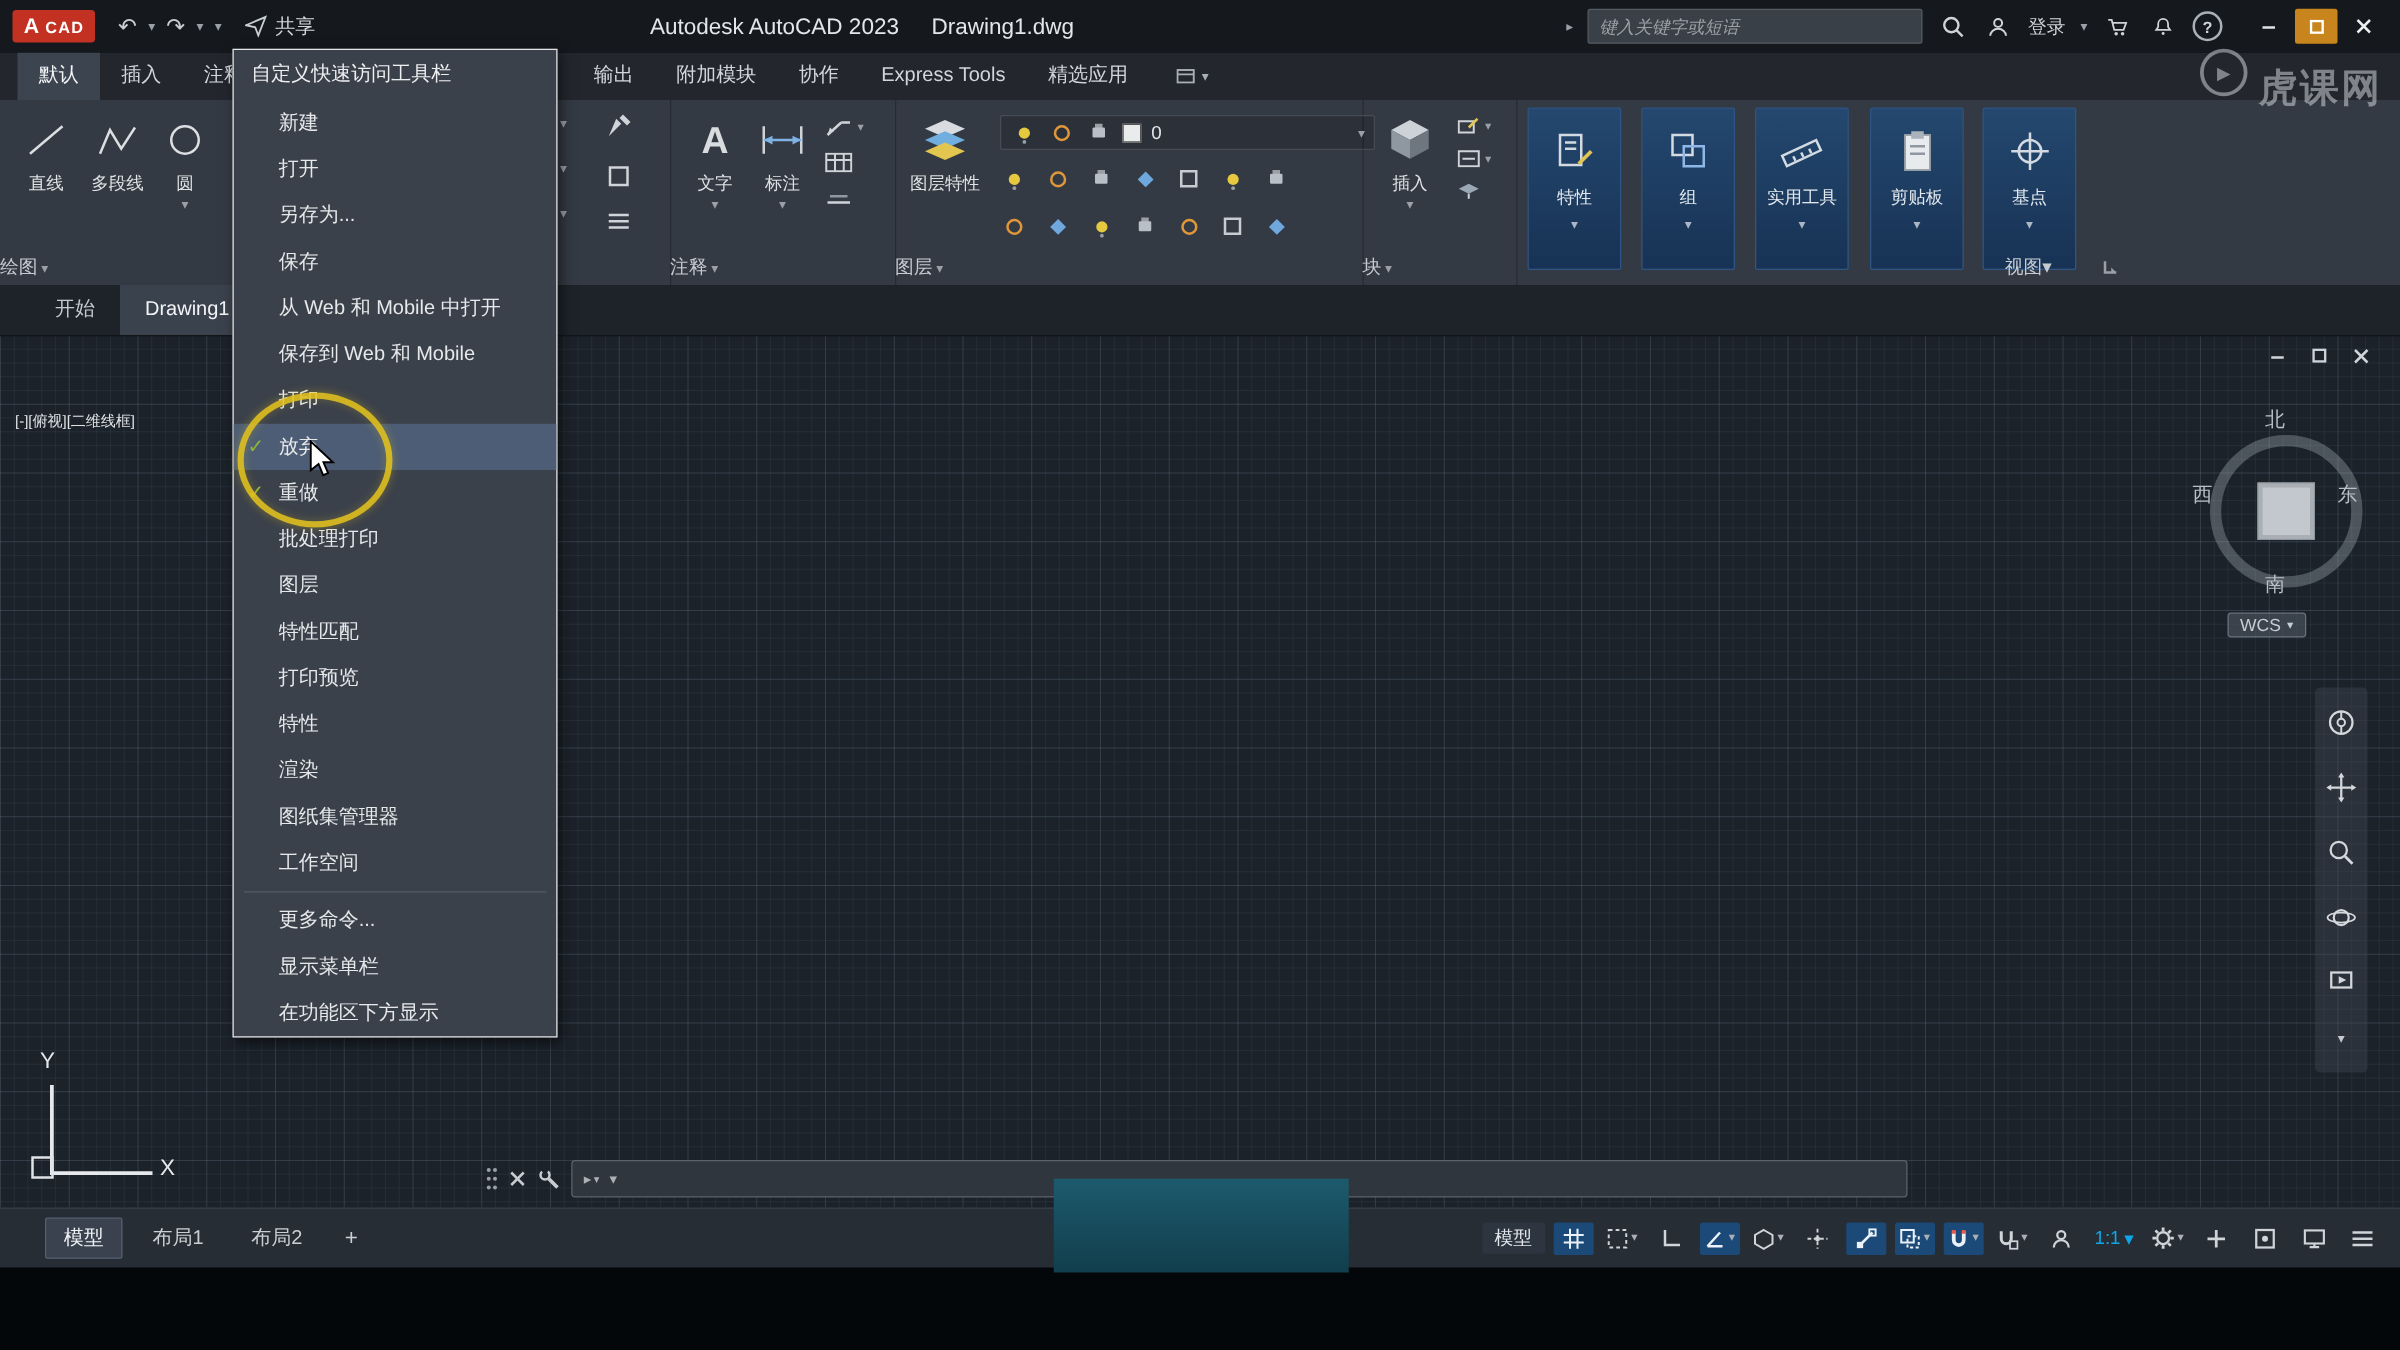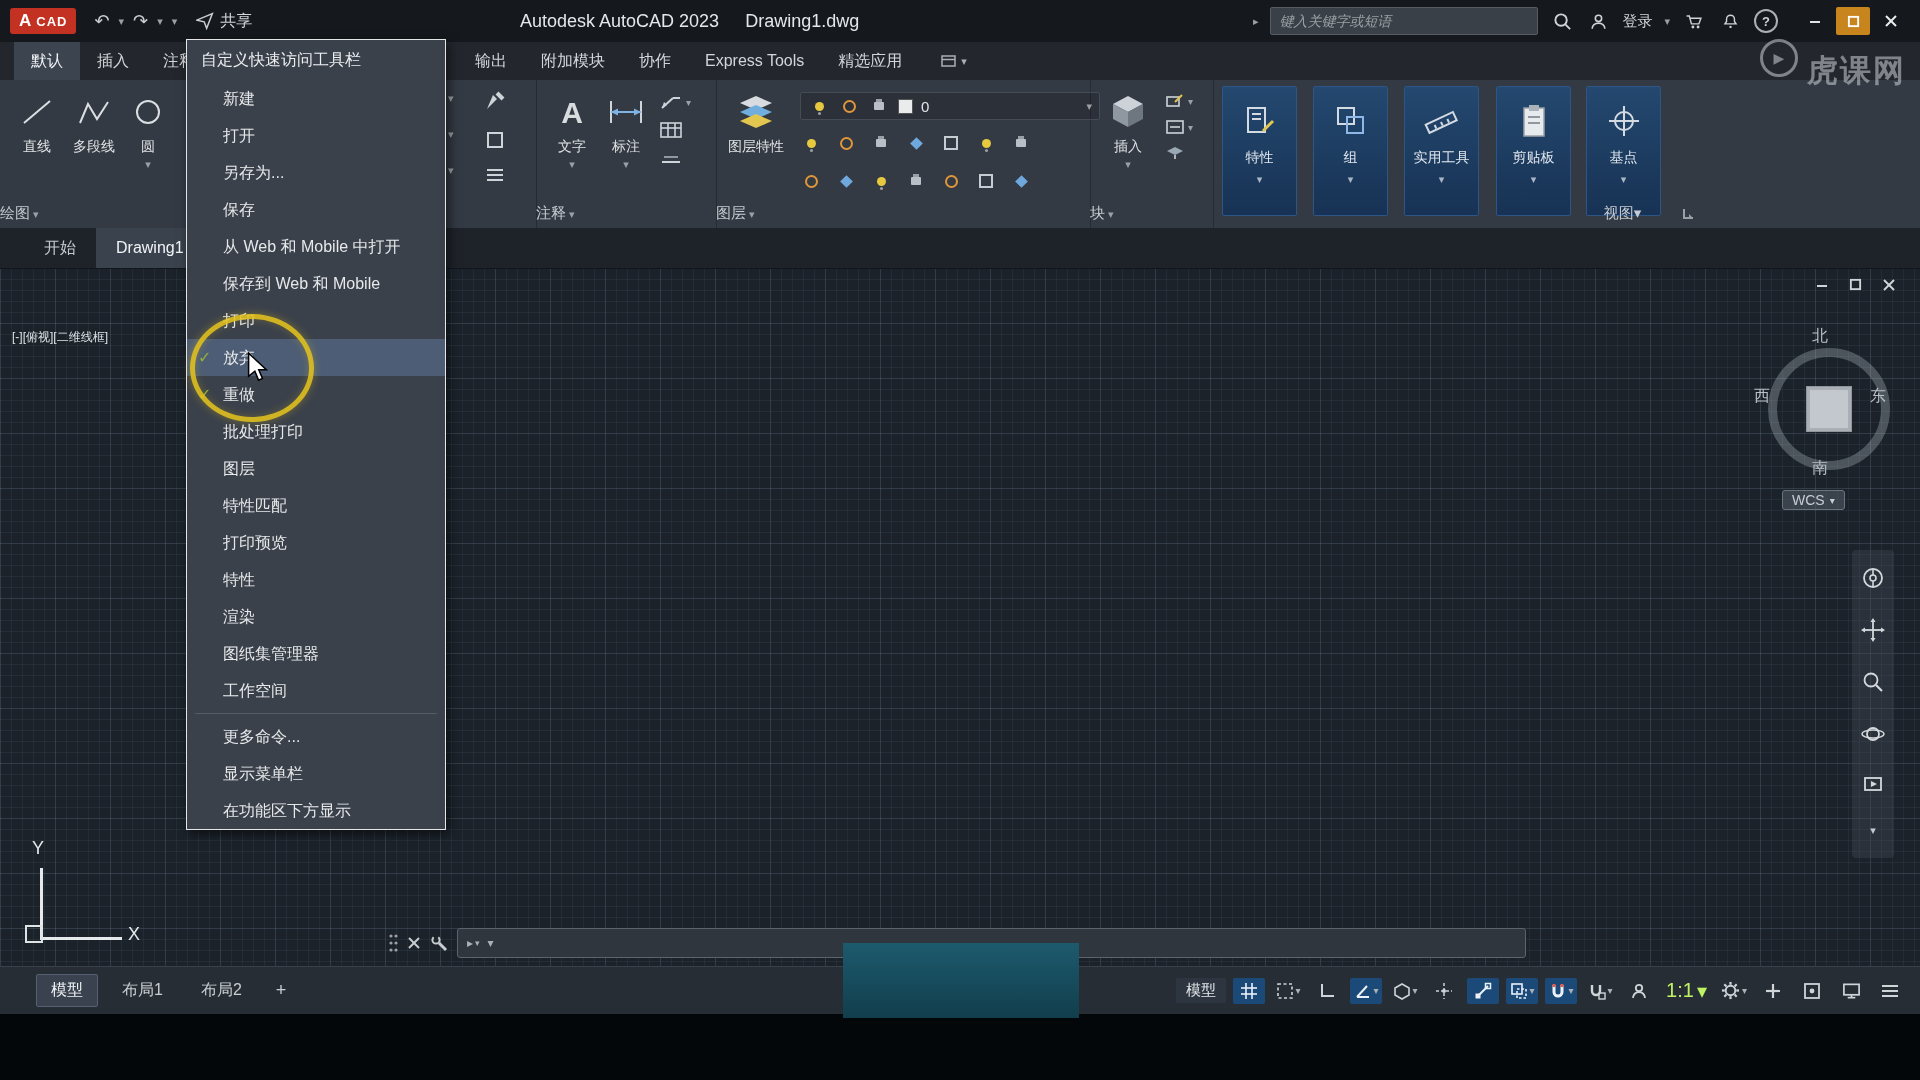--- a/index.html
+++ b/index.html
@@ -121,21 +121,21 @@
   #statusbar{position:absolute;top:966px;left:0;right:0;height:47px;background:#272d34;border-top:1px solid #3a4048;display:flex;align-items:center;padding:0 14px;z-index:6;}
   .ltabs{display:flex;align-items:center;gap:10px;margin-left:22px;font-size:16px;}
   .ltab{padding:5px 14px;color:#c9ced3;}
   .ltab.active{background:#39424e;border:1px solid #556070;border-radius:2px;color:#eef1f3;}
   .ltab-add{padding:4px 10px;color:#c9ced3;font-size:18px;}
   .sicons{margin-left:auto;display:flex;align-items:center;gap:7px;}
   .sbtn{min-width:26px;height:26px;display:flex;align-items:center;justify-content:center;border-radius:2px;padding:0 3px;}
   .sbtn.active{background:#1c4a78;}
   .sbtn .cg{font-size:10px;color:#aab0b6;margin-left:2px;}
   .stext{font-size:15px;color:#e3e6e9;padding:3px 10px;background:#2d3640;border-radius:2px;}
-  .sscale{font-size:20px;color:#bef264;display:flex;align-items:center;gap:3px;padding:0 4px;}
+  .sscale{font-size:15px;color:#0ea5e9;display:flex;align-items:center;gap:3px;padding:0 4px;}
 
   #bottomfill{position:absolute;top:1013px;left:0;right:0;height:67px;background:#04070a;}
 
   
   #qatmenu{position:absolute;left:186px;top:39px;width:258px;background:#3b414b;border:1px solid #e5e5e5;box-shadow:3px 4px 10px rgba(0,0,0,0.55);z-index:100;font-size:16px;color:#e6e8ea;}
   .menu-title{height:40px;line-height:40px;padding-left:14px;color:#eceef0;}
   .mi-row{height:37px;line-height:37px;padding-left:36px;position:relative;white-space:nowrap;}
   .mi-row .check{position:absolute;left:11px;color:#8fb33c;font-weight:bold;}
   .mi-row.hl{background:#4d5d75;}
   .menu-sep{border-top:1px solid #555b64;margin:4px 8px;}

